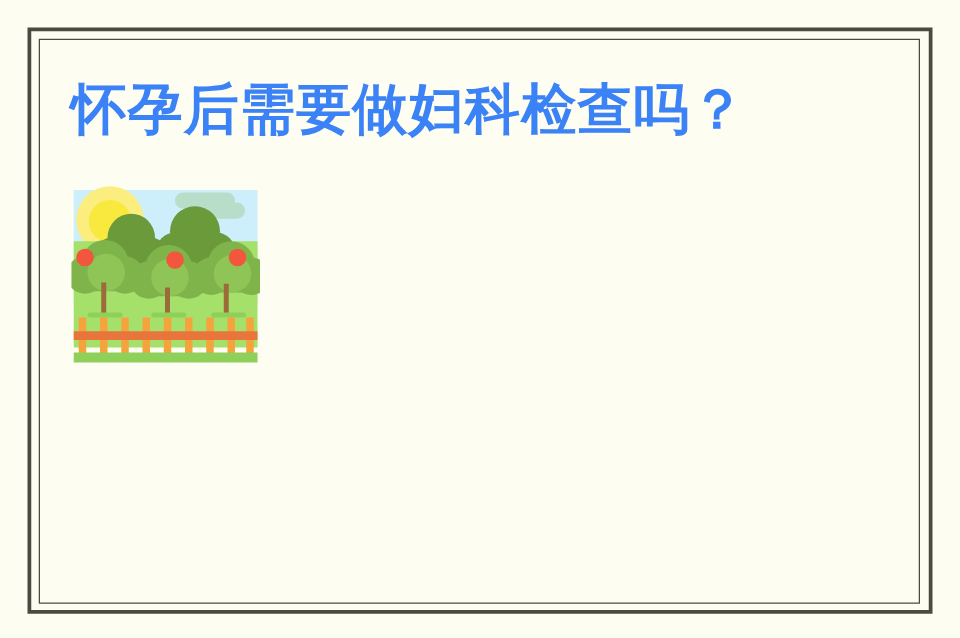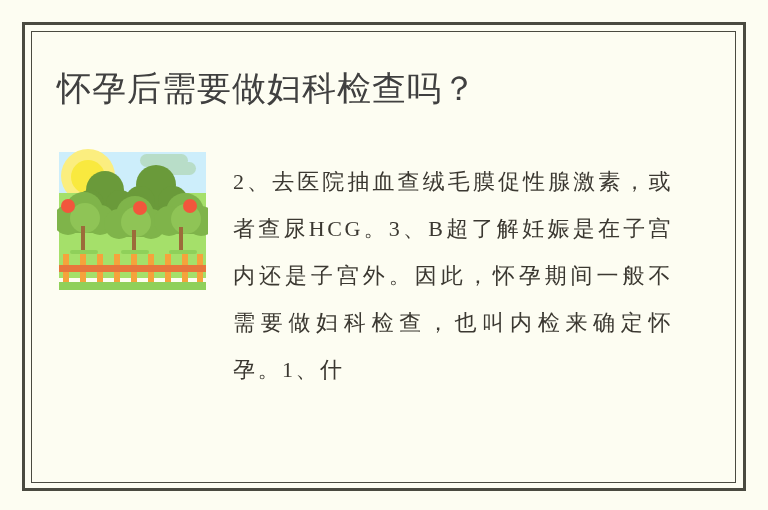--- a/index.html
+++ b/index.html
@@ -42,25 +42,25 @@
     border: 1px solid #4a4a40;
     box-sizing: border-box;
     pointer-events: none;
   }
 
   
   .title {
     position: absolute;
     left: 57px;
     top: 64px;
-    font-size: 34px;
+    font-size: 44px;
     line-height: 48px;
     letter-spacing: 1px;
-    color: #404040;
-    font-weight: 400;
+    color: #3b82f6;
+    font-weight: 700;
     white-space: nowrap;
     font-family: "Liberation Sans", "DejaVu Sans", sans-serif;
   }
 
   
   .content {
     position: absolute;
     left: 57px;
     top: 148px;
     width: 620px;
@@ -179,16 +179,15 @@
           <rect x="125" y="106" width="6" height="32"></rect>
           <rect x="140" y="106" width="6" height="32"></rect>
         </g>
 
         <rect x="2" y="117" width="147" height="7" fill="#e8763c"></rect>
 
         <rect x="2" y="134" width="147" height="8" fill="#8fd05a"></rect>
       </svg>
     </div>
 
-    <div class="article-text">2、去医院抽血查绒毛膜促性腺激素，或者查尿HCG。3、B超了解妊娠是在子宫内还是子宫外。因此，怀孕期间一般不需要做妇科检查，也叫内检来确定怀孕。1、什</div>
 
   </div>
 </div>
 
 </body></html>

